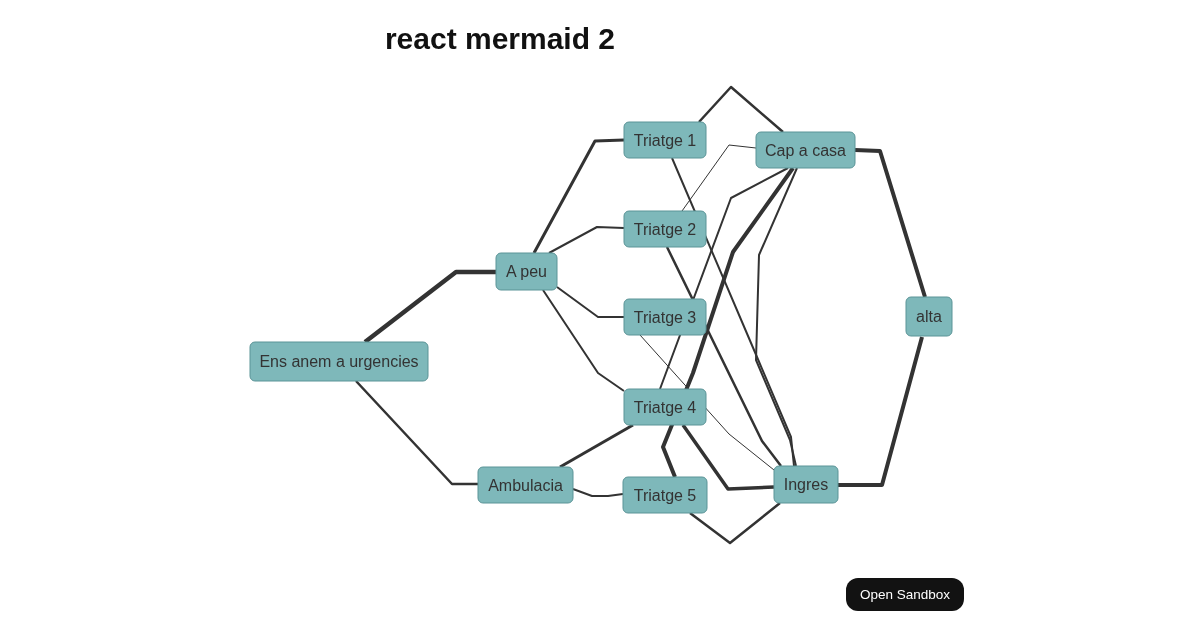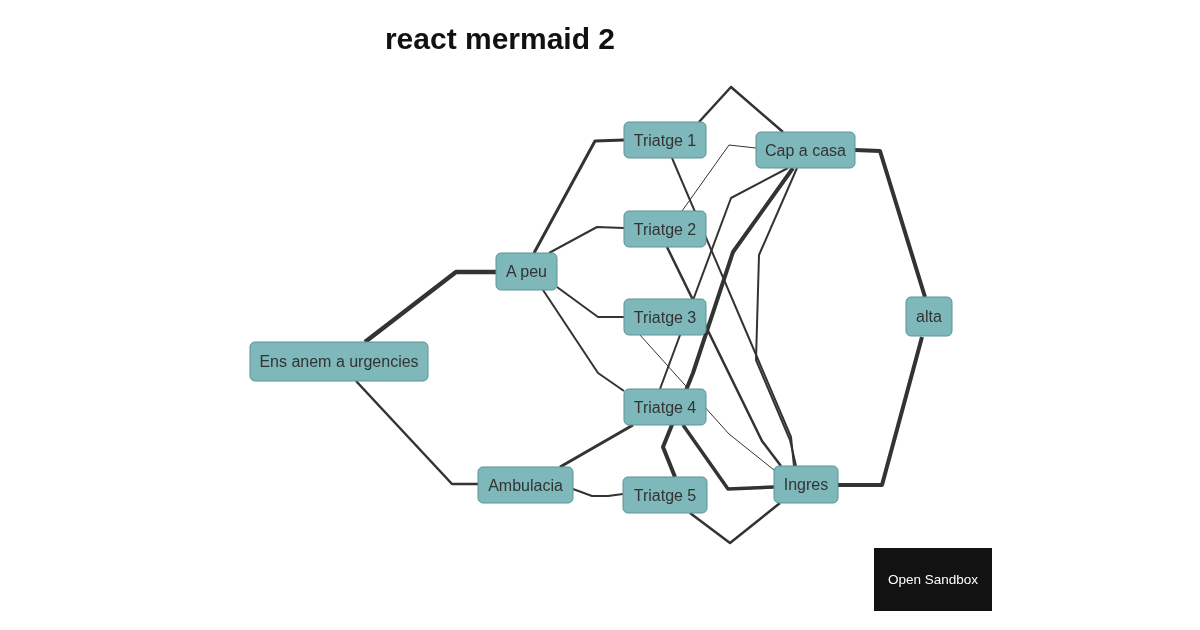--- a/index.html
+++ b/index.html
@@ -35,27 +35,27 @@
     fill: none;
     stroke-linejoin: round;
   }
   svg.diagram .node-label {
     font-family: "Liberation Sans", sans-serif;
     font-size: 16px;
     text-anchor: middle;
   }
   .sandbox-btn {
     position: absolute;
-    right: 8px;
+    right: 36px;
     bottom: 19px;
     background: #121212;
     color: #ffffff;
     border: none;
-    border-radius: 0;
-    padding: 24px 14px;
+    border-radius: 12px;
+    padding: 9px 14px;
     font-size: 13.5px;
     font-family: "Liberation Sans", sans-serif;
     cursor: pointer;
   }
 </style>
 </head>
 <body>
 
 <div class="page">
   <h1 class="title">react mermaid 2</h1>

